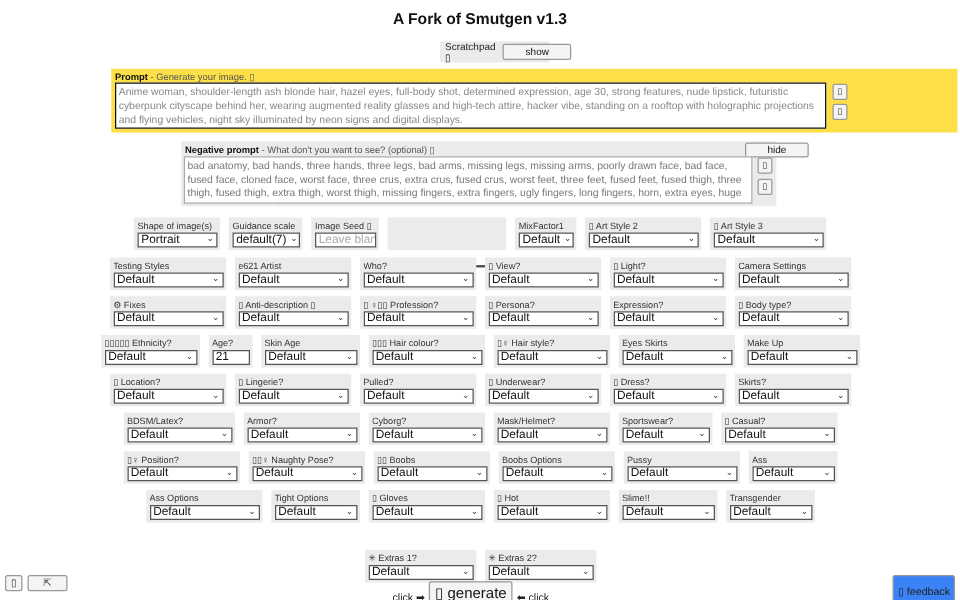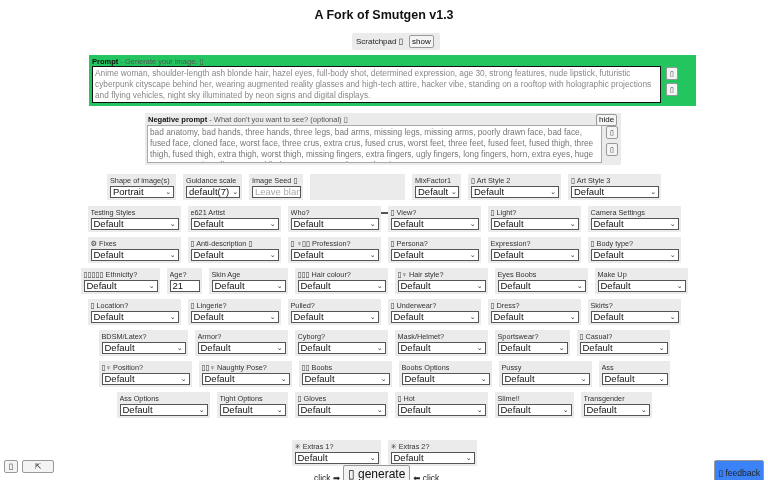--- a/index.html
+++ b/index.html
@@ -15,25 +15,25 @@
     text-align: center; font-weight: bold; font-size: 12.5px; color: #111;
   }
   .scratch {
     position: absolute; left: 340px; top: 33px; width: 88px; height: 17px;
     background: #ebebeb; border-radius: 2px;
     font-size: 8px; display: flex; align-items: center; padding-left: 4px; gap: 6px; margin-left: 12px;
   }
   .btn {
     background: #f4f4f4; border: 1px solid #999; border-radius: 2px;
     font-family: "Liberation Sans", sans-serif; font-size: 8px; color: #111;
-    padding: 0 2px; height: 13px; line-height: 11px; cursor: pointer;
+    padding: 0 17px; height: 13px; line-height: 11px; cursor: pointer;
   }
   .prompt-box {
-    position: absolute; left: 89px; top: 55px; width: 607px; height: 51px;
-    background: #22c55e;
+    position: absolute; left: 89px; top: 55px; width: 677px; height: 51px;
+    background: #fde047;
   }
   .prompt-label {
     position: absolute; left: 3px; top: 2px; font-size: 7.5px; color: #555;
   }
   .prompt-label b { color: #111; }
   .prompt-ta {
     position: absolute; left: 3px; top: 11px; width: 569px; height: 37px;
     border: 1px solid #111; background: #fff; resize: none;
     font-family: "Liberation Sans", sans-serif; font-size: 8.3px; line-height: 11px;
     color: #888; padding: 1px 2px; overflow: hidden; margin: 0;
@@ -291,21 +291,21 @@
         </div>
       </div>
       <div class="field">
         <label>▯♀ Hair style?</label>
         <div class="sel" style="width: 88px;">
           <span>Default</span>
           <span class="chev">⌄</span>
         </div>
       </div>
       <div class="field">
-        <label>Eyes Boobs</label>
+        <label>Eyes Skirts</label>
         <div class="sel" style="width: 88px;">
           <span>Default</span>
           <span class="chev">⌄</span>
         </div>
       </div>
       <div class="field">
         <label>Make Up</label>
         <div class="sel" style="width: 88px;">
           <span>Default</span>
           <span class="chev">⌄</span>

